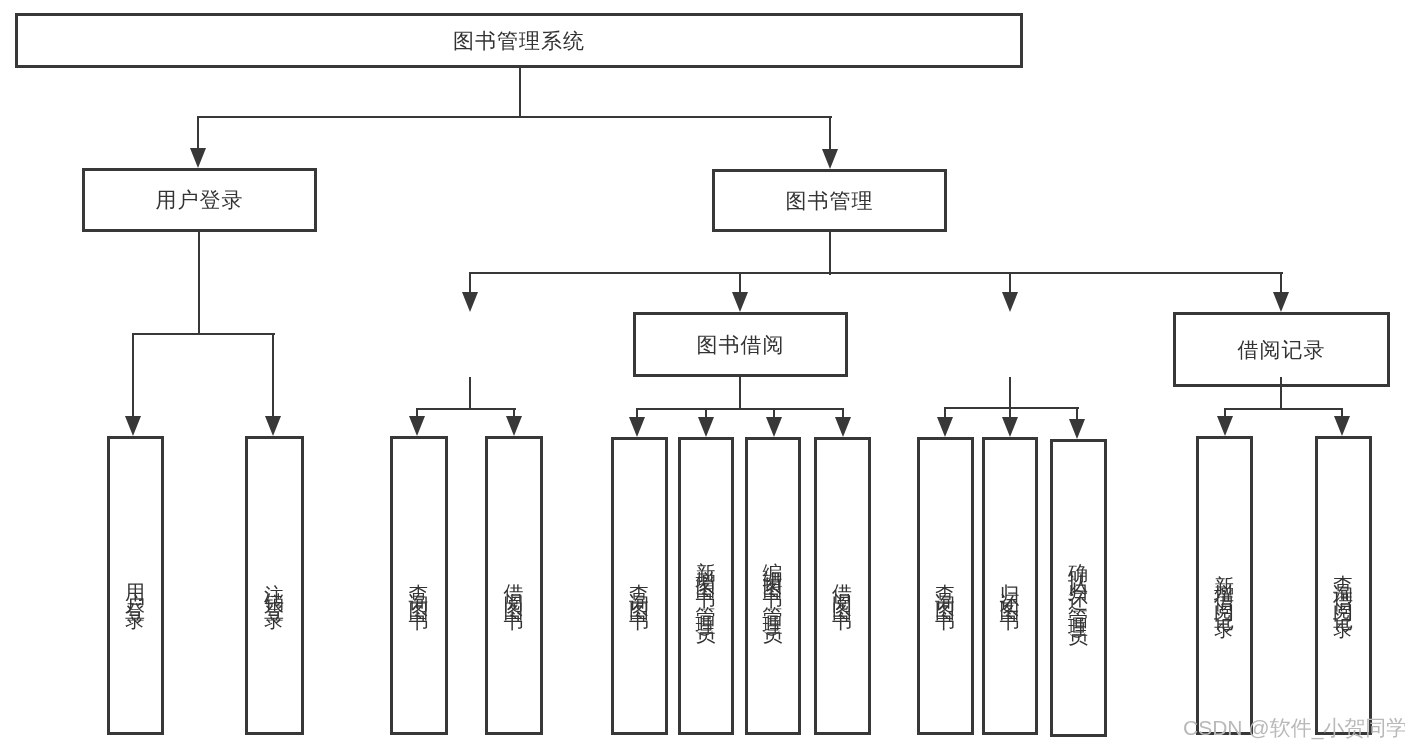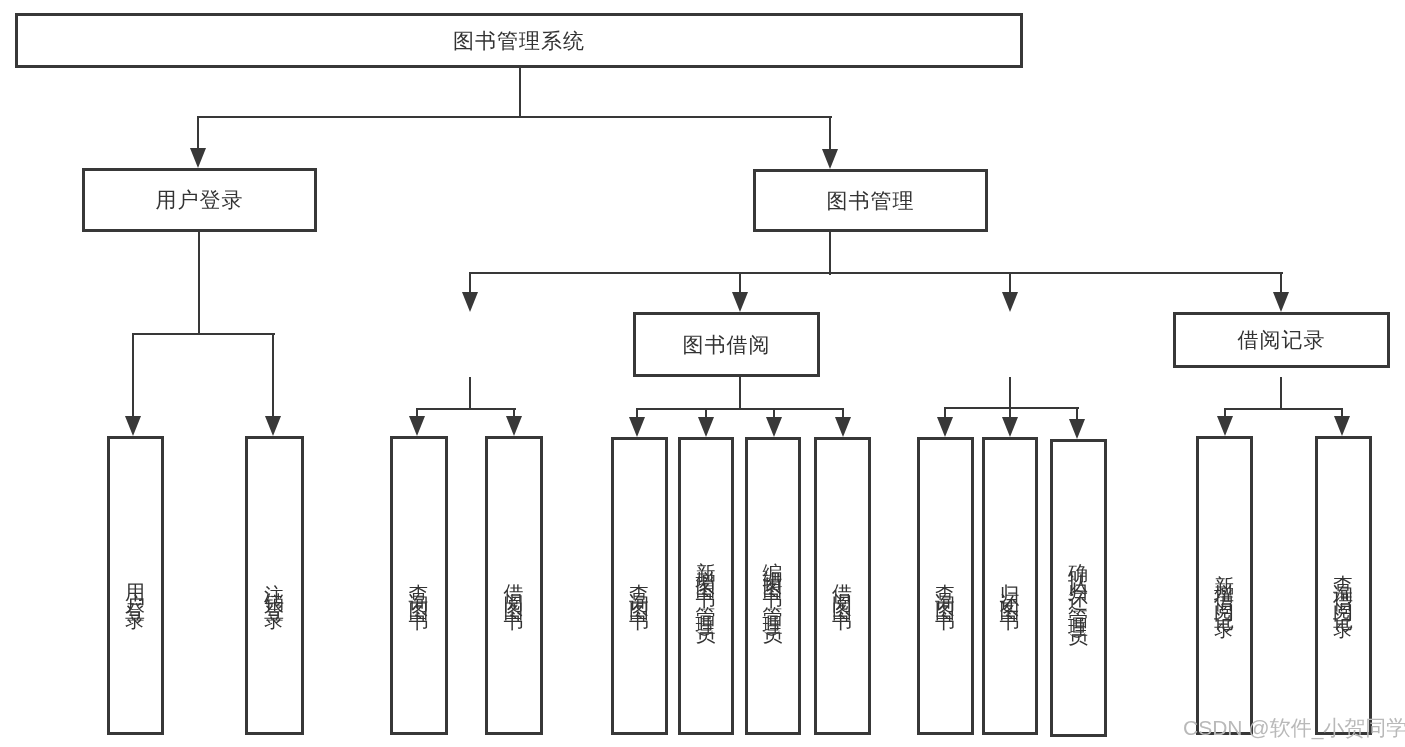--- a/index.html
+++ b/index.html
@@ -35,31 +35,31 @@
 <div class="canvas">
 
   <div class="box box-h" style="left:15px;top:13px;width:1008px;height:55px;">
     <span>图书管理系统</span>
   </div>
 
   <div class="box box-h" style="left:82px;top:168px;width:235px;height:64px;">
     <span>用户登录</span>
   </div>
 
-  <div class="box box-h" style="left:712px;top:169px;width:235px;height:63px;margin-left:41px;">
+  <div class="box box-h" style="left:712px;top:169px;width:235px;height:63px;">
     <span>图书管理</span>
   </div>
 
 
-  <div class="box box-h" style="left:633px;top:312px;width:187px;height:65px;">
+  <div class="box box-h" style="left:633px;top:312px;width:215px;height:65px;">
     <span>图书借阅</span>
   </div>
 
 
-  <div class="box box-h" style="left:1173px;top:312px;width:217px;height:56px;">
+  <div class="box box-h" style="left:1173px;top:312px;width:217px;height:75px;">
     <span>借阅记录</span>
   </div>
 
   <div class="box box-v" style="left:107px;top:436px;width:57px;height:299px;">
     <span class="vtext">用户登录</span>
   </div>
   <div class="box box-v" style="left:245px;top:436px;width:59px;height:299px;">
     <span class="vtext">注销登录</span>
   </div>
 

